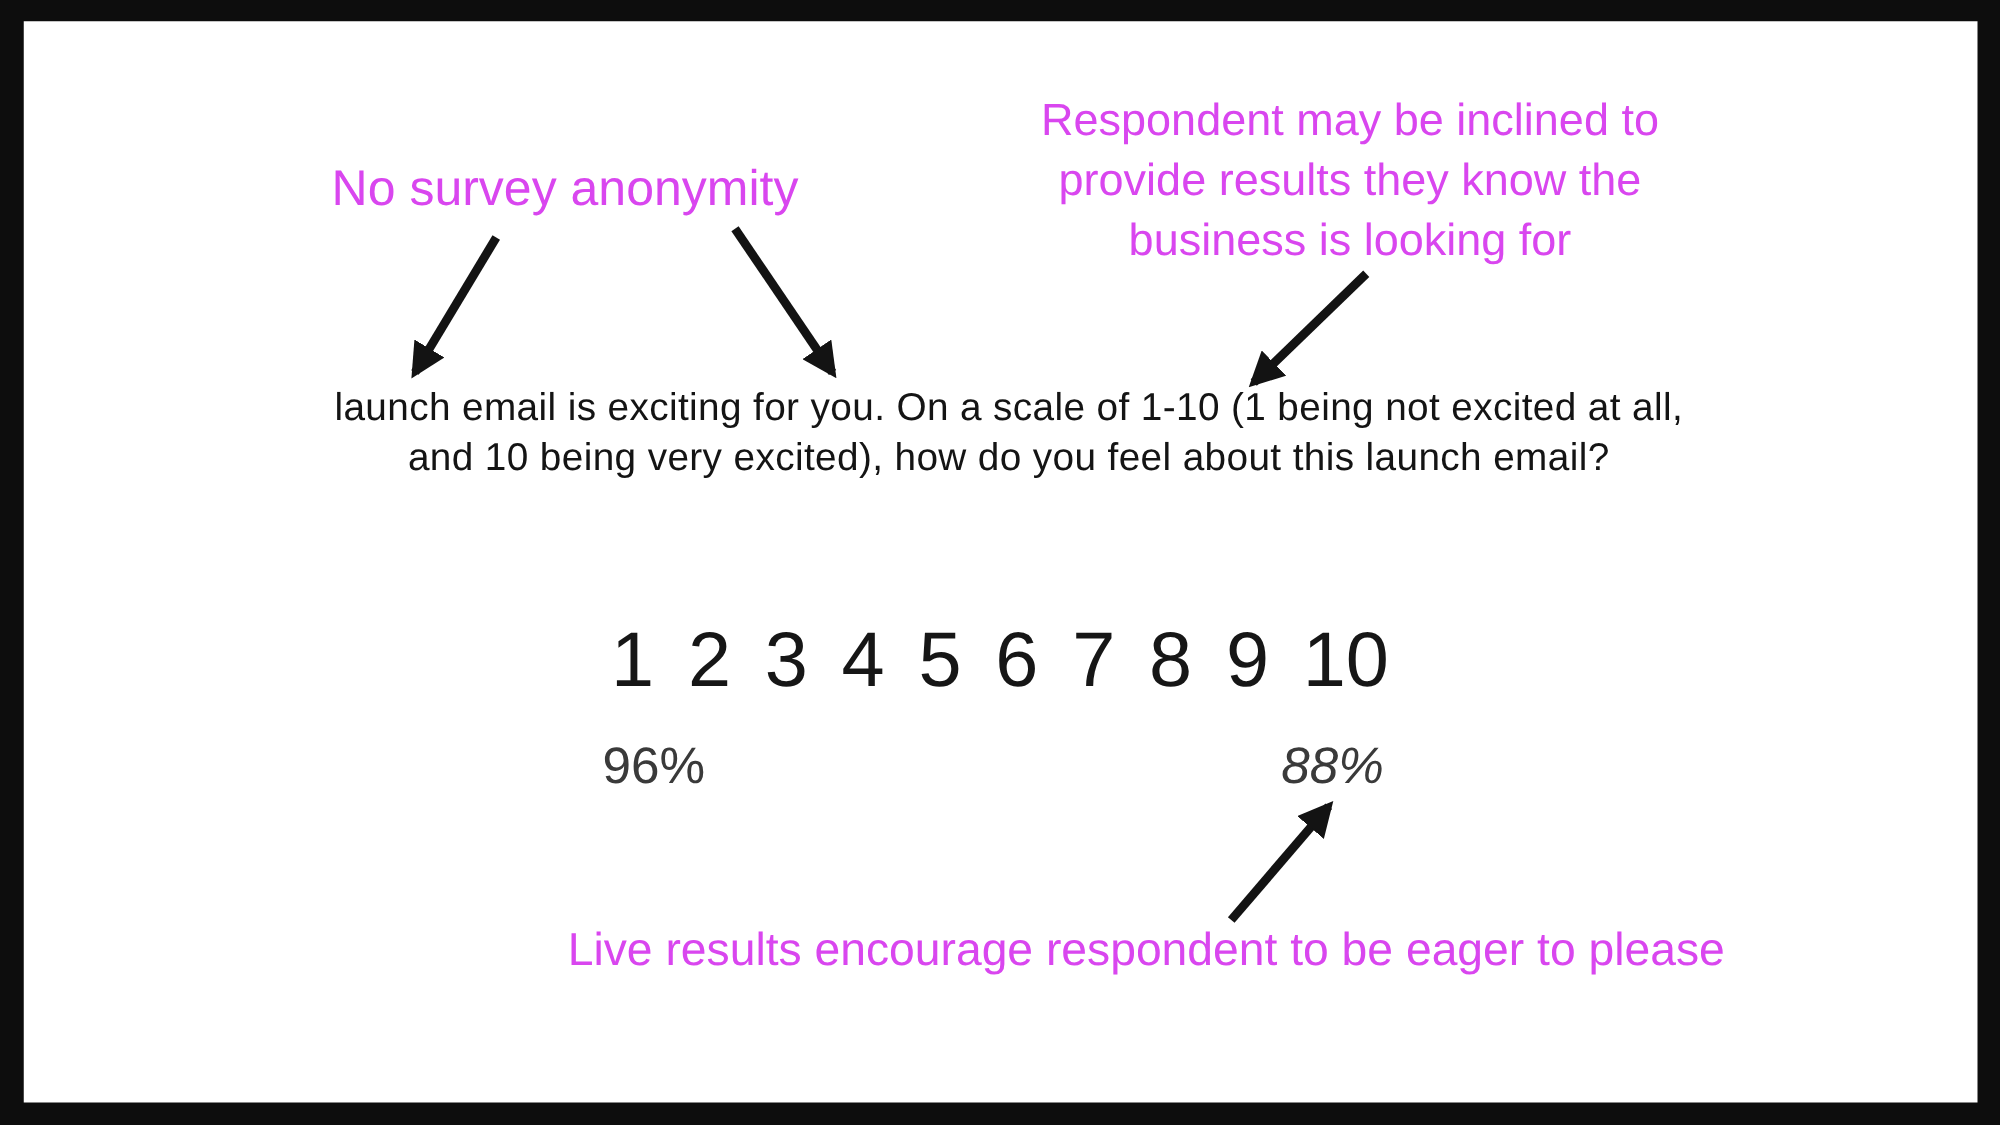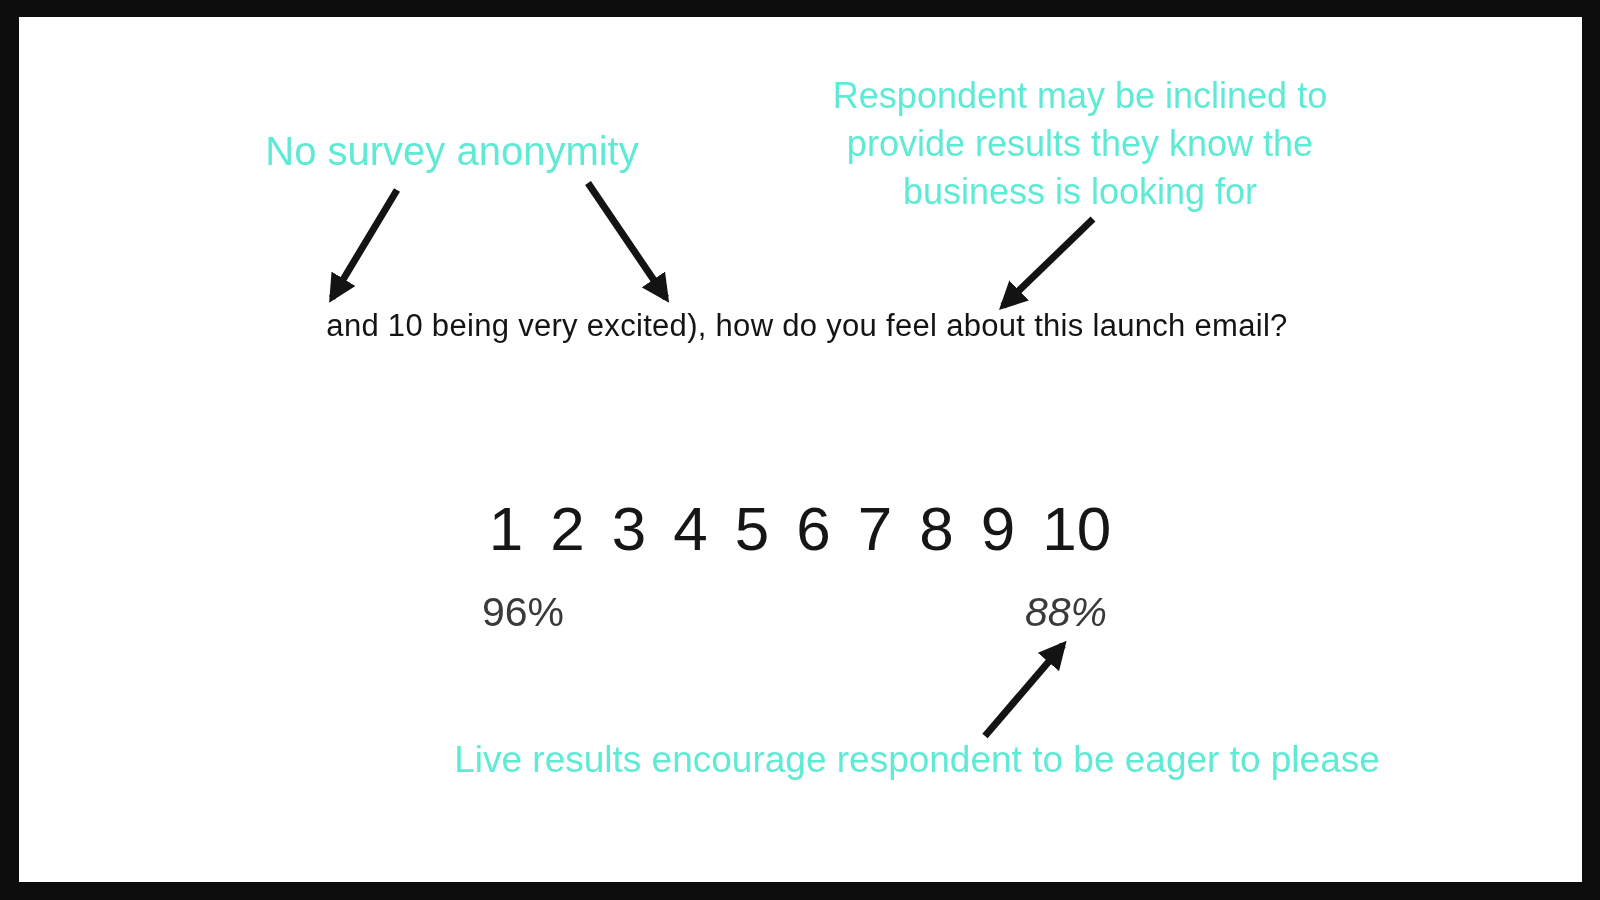--- a/index.html
+++ b/index.html
@@ -22,21 +22,21 @@
   }
   .arrows-layer {
     position: absolute;
     left: 0; top: 0;
     pointer-events: none;
   }
   .lbl {
     position: absolute;
     transform: translateX(-50%);
     text-align: center;
-    color: #5eead4;
+    color: #d946ef;
     white-space: nowrap;
   }
   .lbl-anonymity {
     left: 452px; top: 128px;
     font-size: 40px; line-height: 46px;
   }
   .lbl-bias {
     left: 1080px; top: 72px;
     font-size: 36px; line-height: 48px;
   }
@@ -103,20 +103,21 @@
 
   <div class="lbl lbl-anonymity">No survey anonymity</div>
 
   <div class="lbl lbl-bias">
     <div>Respondent may be inclined to</div>
     <div>provide results they know the</div>
     <div>business is looking for</div>
   </div>
 
   <div class="question">
+    <div>launch email is exciting for you. On a scale of 1-10 (1 being not excited at all,</div>
     <div>and 10 being very excited), how do you feel about this launch email?</div>
   </div>
 
   <div class="scale">
     <span class="num">1</span>
     <span class="num">2</span>
     <span class="num">3</span>
     <span class="num">4</span>
     <span class="num">5</span>
     <span class="num">6</span>

